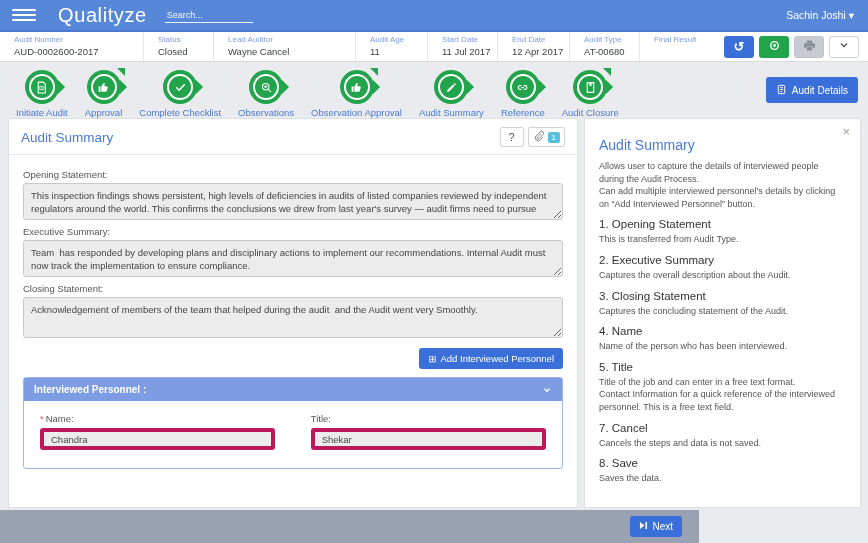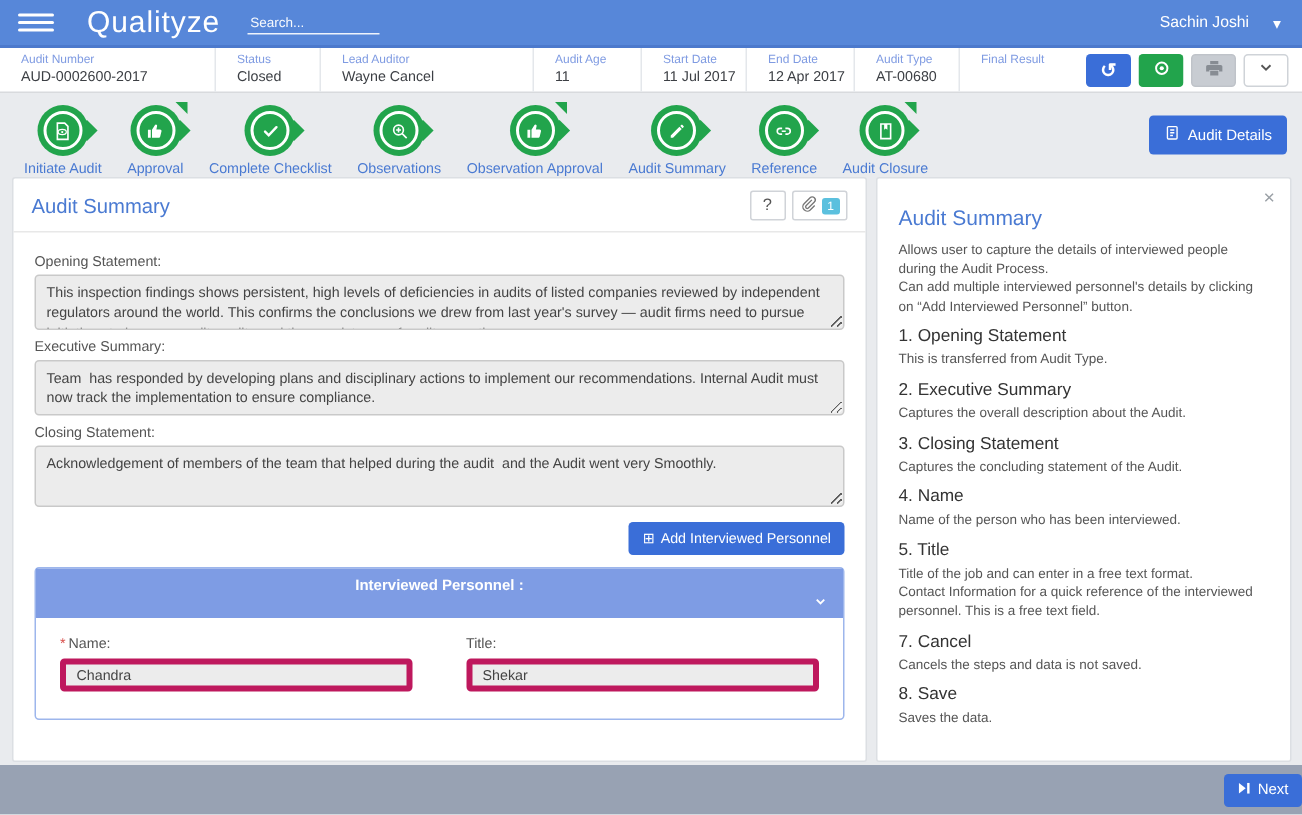--- a/index.html
+++ b/index.html
@@ -6,21 +6,21 @@
   html,body { width:868px; height:543px; overflow:hidden; }
   body { font-family:"Liberation Sans",sans-serif; background:#e9ebee; position:relative; }
 
   
   .navbar { height:32px; background:var(--navbar,#5787d9); display:flex; align-items:center; border-bottom:2px solid #4c79cc; }
   .hamburger { width:24px; display:flex; flex-direction:column; gap:3px; margin-left:12px; cursor:pointer; }
   .hamburger span { height:2px; background:#fff; border-radius:1px; }
   .logo { color:#fff; font-size:20px; font-weight:400; letter-spacing:.6px; margin-left:22px; }
   .search-input { background:transparent; border:none; outline:none; border-bottom:1px solid rgba(255,255,255,.9); color:#fff; font-size:9px; width:88px; margin-left:18px; padding:2px; font-family:inherit; }
   .search-input::placeholder { color:rgba(255,255,255,.95); }
-  .user { margin-left:auto; color:#fff; font-size:10.5px; margin-right:14px; display:flex; align-items:center; gap:16px; cursor:pointer; }
+  .user { margin-left:auto; color:#fff; font-size:10.5px; margin-right:14px; display:flex; align-items:center; gap:3px; cursor:pointer; }
 
   
   .infobar { height:30px; background:#fff; display:flex; align-items:stretch; border-bottom:1px solid #d8dadd; }
   .info-field { padding:3px 14px; border-right:1px solid #e4e7eb; overflow:hidden; }
   .info-field:nth-child(1){width:144px}.info-field:nth-child(2){width:70px}
   .info-field:nth-child(3){width:142px}.info-field:nth-child(4){width:72px}
   .info-field:nth-child(5){width:70px}.info-field:nth-child(6){width:72px}
   .info-field:nth-child(7){width:70px}.info-field:nth-child(8){width:84px;border-right:none}
   .info-label { font-size:8px; color:var(--label-blue,#7f9be2); white-space:nowrap; }
   .info-value { font-size:9.5px; color:#3c3f44; margin-top:2px; white-space:nowrap; }
@@ -56,39 +56,39 @@
 
   .form { padding:8px 14px; }
   .f-label { font-size:9.5px; color:#555; margin:6px 0 3px; }
   .f-area { display:block; width:100%; background:#ececec; border:1px solid #c9c9c9; border-radius:3px; font-family:inherit; font-size:9.5px; color:#444; padding:5px 7px; resize:vertical; line-height:1.4; overflow:hidden; }
   .h36 { height:37px; } .h40 { height:41px; }
 
   .add-row { display:flex; justify-content:flex-end; margin:10px 0 8px; }
   .add-btn { background:var(--accent,#3a6ed8); color:#fff; font-size:9.5px; padding:5px 9px; border-radius:3px; display:flex; align-items:center; gap:4px; border:none; cursor:pointer; font-family:inherit; }
 
   .personnel { border:1px solid #9db6ec; border-radius:3px; }
-  .p-header { background:var(--panel-header,#7e9ce4); color:#fff; font-size:10px; font-weight:bold; padding:6px 10px; display:flex; align-items:center; cursor:pointer;flex-direction:column; }
+  .p-header { background:var(--panel-header,#7e9ce4); color:#fff; font-size:10px; font-weight:bold; padding:6px 10px; display:flex; align-items:center; cursor:pointer; }
   .p-chevron { margin-left:auto; display:flex; }
   .p-chevron svg { width:10px; height:10px; }
   .p-body { padding:12px 16px 6px; }
   .p-grid { display:flex; flex-wrap:wrap; column-gap:7%; }
   .p-field { width:46.5%; margin-bottom:12px; }
   .p-label { font-size:9.5px; color:#555; margin-bottom:4px; }
   .req { color:#d9534f; margin-right:2px; }
   .p-input { width:100%; background:#ececec; border:4px solid #be185d; border-radius:3px; height:22px; font-size:9.5px; color:#444; padding:0 7px; font-family:inherit; }
 
   
   .right-panel { width:277px; height:390px; position:relative; overflow:hidden; padding:10px 14px; }
   .close-x { position:absolute; top:6px; right:10px; color:#9aa0a6; font-size:13px; cursor:pointer; line-height:1; }
   .help-title { color:var(--link-blue,#4a7ad2); font-size:14px; margin:8px 0 7px; font-weight:400; }
   .help-p { font-size:9px; color:#555; line-height:1.4; }
   .help-h { font-size:11.5px; font-weight:normal; color:#333; margin:8px 0 3px; }
 
   
-  .footer { position:absolute; left:0; bottom:0; width:868px; height:33px; background:var(--footer,#98a2b3); display:flex; align-items:center; justify-content:flex-end; padding-right:0; z-index:5; }
+  .footer { position:absolute; left:0; bottom:0; width:699px; height:33px; background:var(--footer,#98a2b3); display:flex; align-items:center; justify-content:flex-end; padding-right:17px; z-index:5; }
   .next-btn { background:var(--accent,#3a6ed8); color:#fff; font-size:10px; padding:5px 9px; border-radius:3px; display:flex; align-items:center; gap:4px; border:none; cursor:pointer; font-family:inherit; }
   .next-btn svg { width:9px; height:9px; }
 </style>
 </head>
 <body>
 
 <div class="navbar">
   <div class="hamburger">
       <span></span>
       <span></span>

